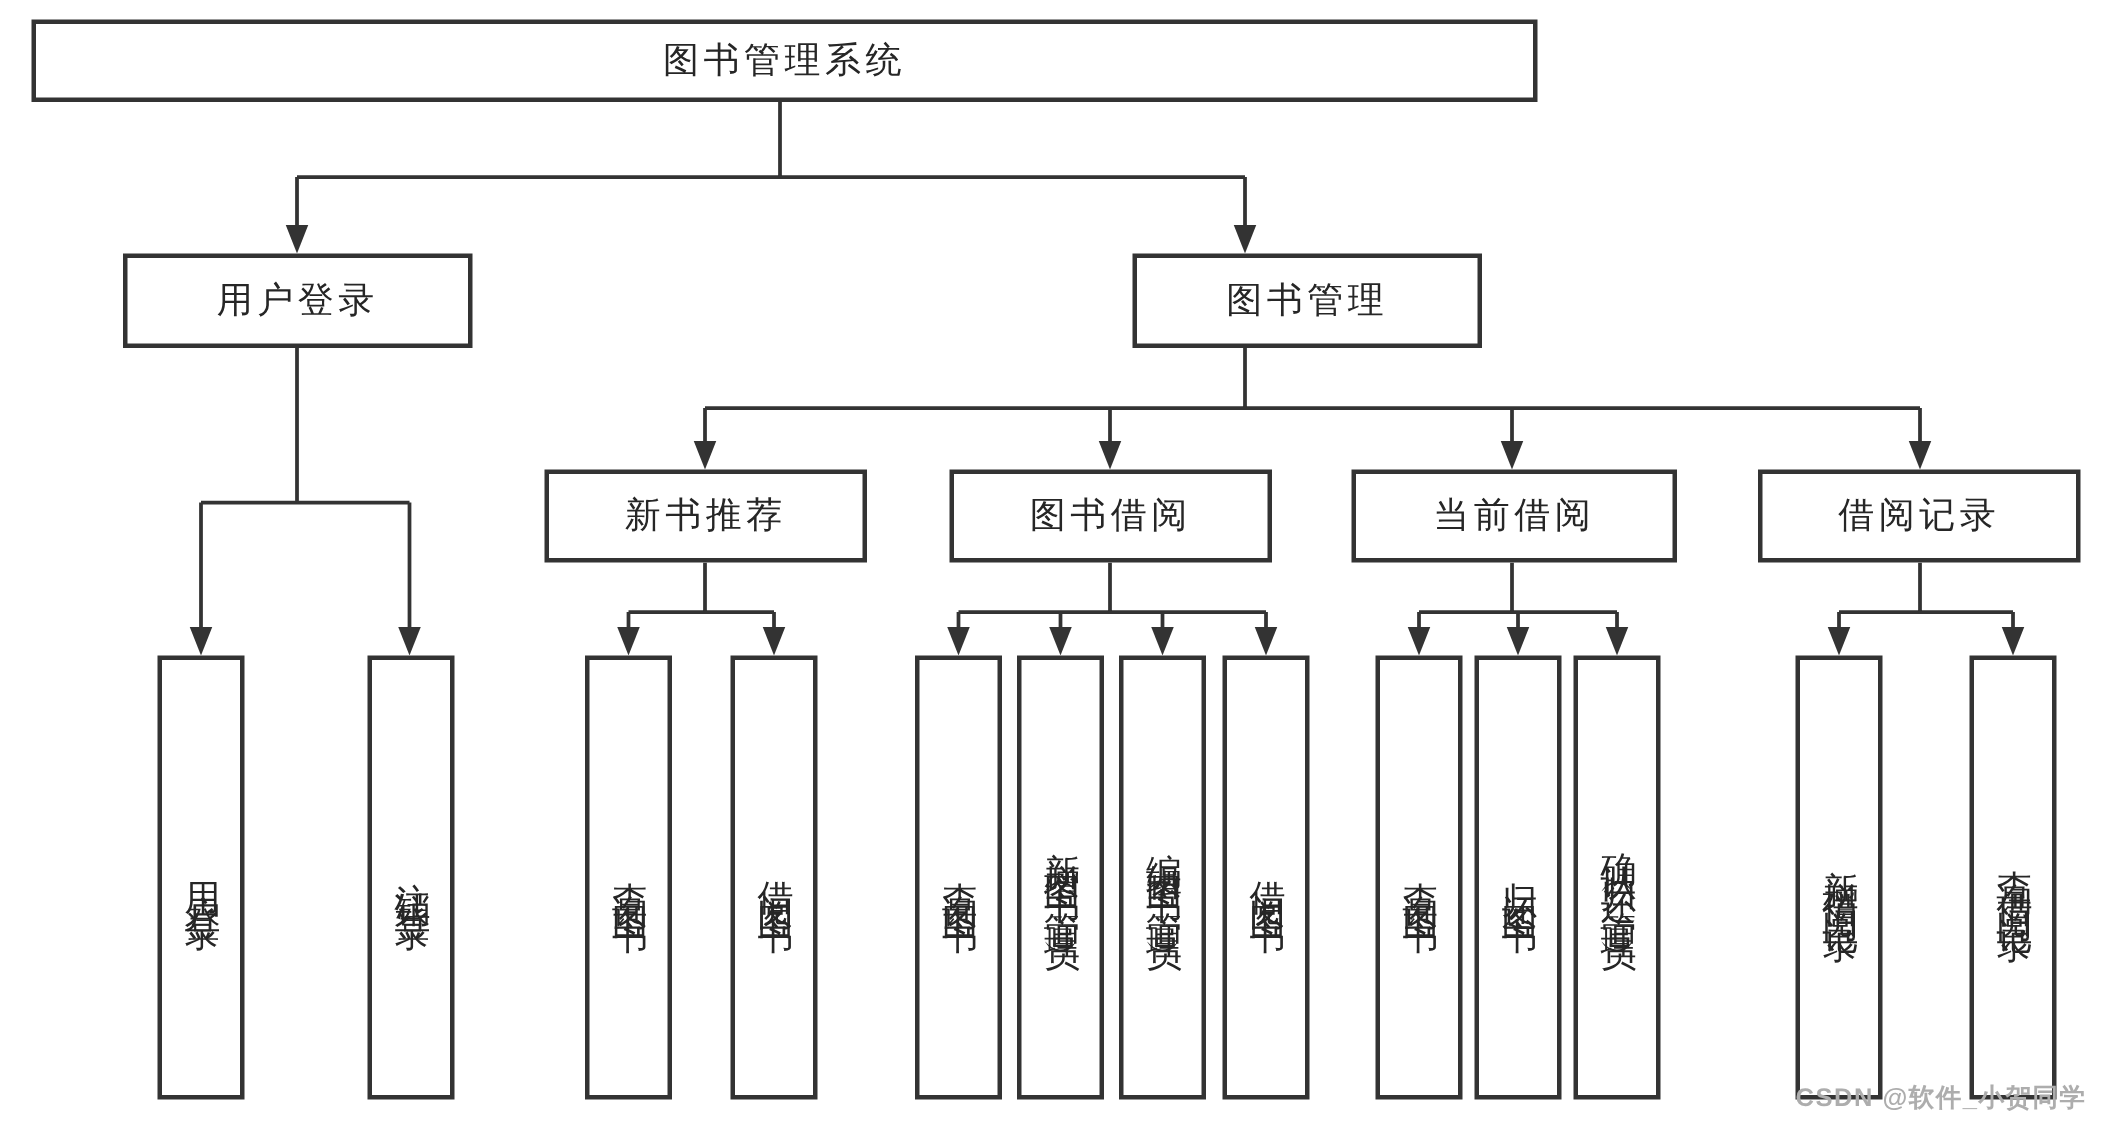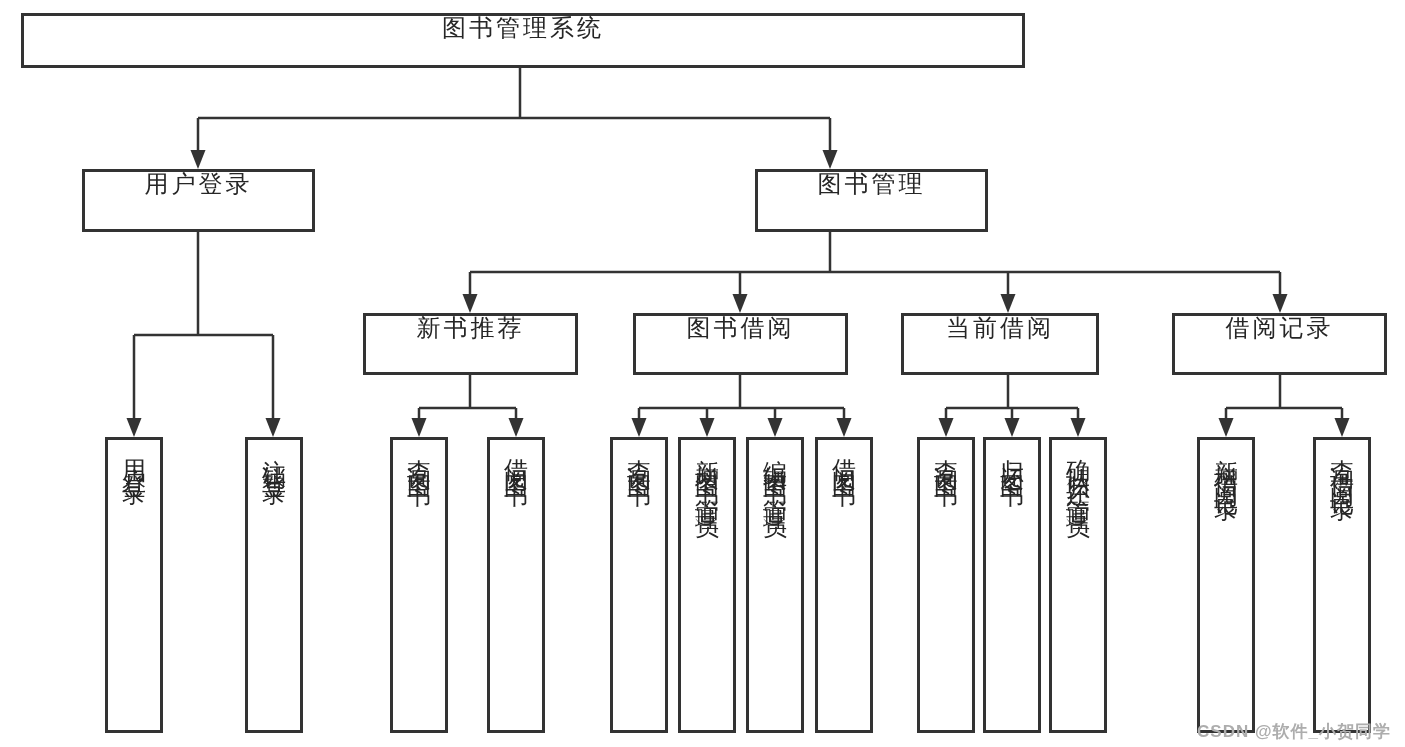--- a/index.html
+++ b/index.html
@@ -20,21 +20,21 @@
     left: 0;
     top: 0;
     z-index: 1;
   }
   .box {
     position: absolute;
     box-sizing: border-box;
     background: #ffffff;
     border: 3px solid #333333;
     display: flex;
-    align-items: flex-start;
+    align-items: center;
     justify-content: center;
     z-index: 2;
     color: #262626;
   }
   .box.hlabel span {
     font-size: 24px;
     letter-spacing: 3px;
     white-space: nowrap;
     line-height: 1;
   }
@@ -118,21 +118,21 @@
   <div class="box hlabel" style="left:755px;top:169px;width:233px;height:63px;">
     <span>图书管理</span>
   </div>
 
   <div class="box hlabel" style="left:363px;top:313px;width:215px;height:62px;">
     <span>新书推荐</span>
   </div>
   <div class="box hlabel" style="left:633px;top:313px;width:215px;height:62px;">
     <span>图书借阅</span>
   </div>
-  <div class="box hlabel" style="left:901px;top:313px;width:198px;height:62px;">
+  <div class="box hlabel" style="left:901px;top:313px;width:217px;height:62px;">
     <span>当前借阅</span>
   </div>
   <div class="box hlabel" style="left:1172px;top:313px;width:215px;height:62px;">
     <span>借阅记录</span>
   </div>
 
   <div class="box vleaf" style="left:105px;">
     <span>用户登录</span>
   </div>
   <div class="box vleaf" style="left:245px;">

